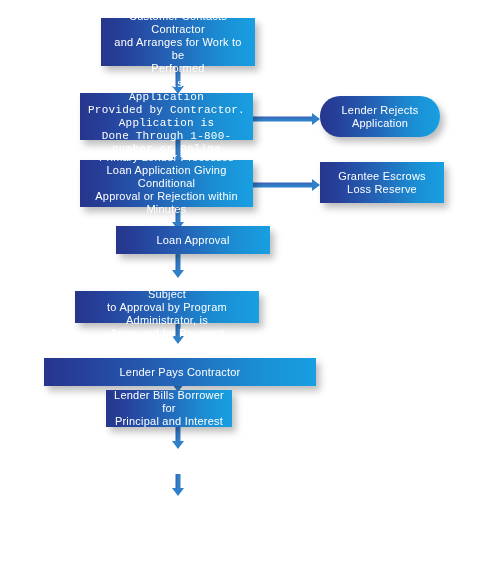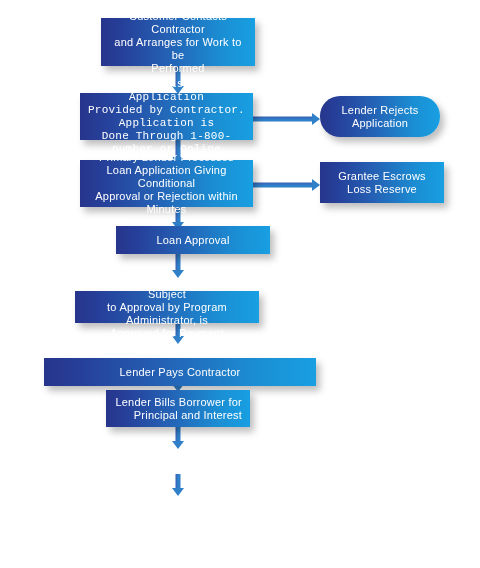--- a/index.html
+++ b/index.html
@@ -206,20 +206,20 @@
   <div class="node" style="left:75px; top:291px; width:184px; height:32px;">
     <span class="label">Contractor Completes Work and, Subject
 to Approval by Program Administrator, is
 Approved for Payment</span>
   </div>
 
   <div class="node" style="left:44px; top:341px; width:272px; height:28px;margin-top:17px;">
     <span class="label">Lender Pays Contractor</span>
   </div>
 
-  <div class="node" style="left:106px; top:390px; width:144px; height:37px;text-align:right;">
+  <div class="node" style="left:106px; top:390px; width:126px; height:37px;">
     <span class="label">Lender Bills Borrower for
 Principal and Interest</span>
   </div>
 
 
 
 </div>
 
 </body></html>

